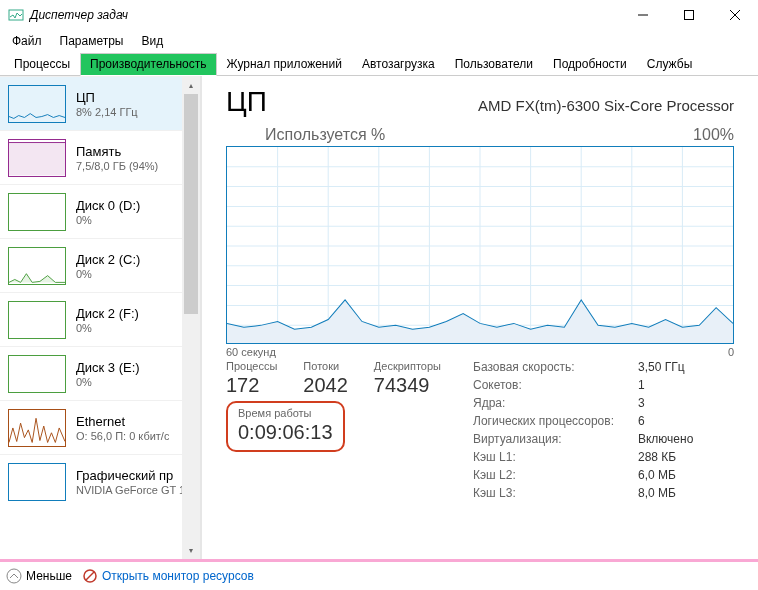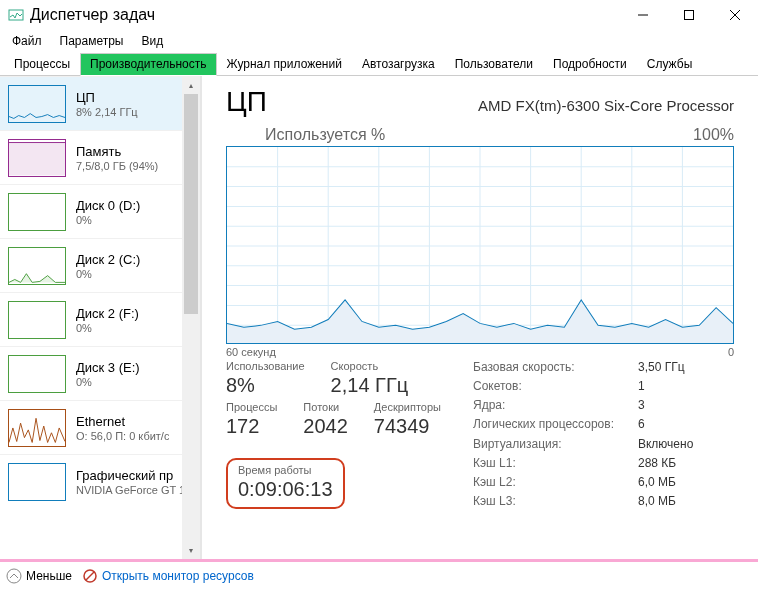--- a/index.html
+++ b/index.html
@@ -1,19 +1,19 @@
 <!DOCTYPE html>
 <html><head>
 <meta charset="utf-8">
 <style>
 * { box-sizing: border-box; margin: 0; padding: 0; font-family: 'Segoe UI', Tahoma, sans-serif; }
 body { width: 758px; height: 590px; background: #fff; font-size: 12px; color: #000; overflow: hidden; }
 .titlebar { display: flex; align-items: center; height: 30px; padding-left: 8px; }
 .titlebar-icon { width: 16px; height: 16px; margin-right: 6px; }
-.titlebar-title { flex: 1; font-size: 16px; }
+.titlebar-title { flex: 1; font-size: 12px; font-style: italic; }
 .win-controls { display: flex; }
 .win-btn { width: 46px; height: 30px; display: flex; align-items: center; justify-content: center; font-size: 10px; font-family: "Segoe MDL2 Assets", sans-serif; }
 .menubar { display: flex; padding: 0 4px; height: 22px; align-items: center; gap: 2px; }
 .menu-item { padding: 2px 8px; font-size: 12px; }
 .tabbar { display: flex; border-bottom: 1px solid #ccc; padding-left: 4px; height: 24px; }
 .tab { padding: 3px 9px; font-size: 12px; border: 1px solid transparent; border-bottom: none; position: relative; top: 1px; }
 .tab.active { border-color: #ccc; background: #22c55e; border-bottom: 1px solid #fff; }
 .tab:not(.active) { border-top: 1px solid transparent; }
 .content { display: flex; height: 483px; }
 .sidebar { width: 202px; border-right: 2px solid #e6e6e6; overflow: hidden; position: relative; }
@@ -32,21 +32,21 @@
 .cpu-model { font-size: 15px; color: #333; }
 .chart-labels { display: flex; justify-content: space-between; font-size: 16px; color: #666; margin-bottom: 2px; padding-left: 39px; }
 .main-chart { border: 1px solid #117dbb; height: 198px; background: #fff; position: relative; margin-bottom: 2px; }
 .chart-bot-labels { display: flex; justify-content: space-between; font-size: 11px; color: #666; margin-bottom: 2px; }
 .stats { display: flex; gap: 20px; }
 .stats-left { display: flex; flex-direction: column; gap: 4px; }
 .stats-left-row { display: flex; gap: 26px; }
 .stat-block { display: flex; flex-direction: column; gap: 2px; }
 .stat-label { font-size: 11px; color: #666; }
 .stat-value { font-size: 20px; color: #333; }
-.uptime-box { border: 2.5px solid #d13d1e; border-radius: 10px; padding: 4px 10px 6px 10px; display: inline-flex; flex-direction: column; gap: 2px; margin-top: 16px; align-self: flex-start; }
+.uptime-box { border: 2.5px solid #d13d1e; border-radius: 10px; padding: 4px 10px 6px 10px; display: inline-flex; flex-direction: column; gap: 2px; margin-top: 0; align-self: flex-start; }
 .stats-right { display: grid; grid-template-columns: auto auto; gap: 4px 24px; font-size: 12px; margin-left: 12px; }
 .stats-right .label { color: #666; }
 .stats-right .value { color: #333; }
 .footer { display: flex; align-items: center; height: 30px; padding: 0 6px; border-top: 3px solid #f9a8d4; gap: 10px; }
 .less-btn { display: flex; align-items: center; gap: 4px; font-size: 12px; }
 .monitor-link { display: flex; align-items: center; gap: 4px; color: #0066cc; font-size: 12px; }
 .mini-line { position: absolute; bottom: 0; left: 0; width: 100%; }
 svg { display: block; }
 </style>
 </head>
@@ -215,30 +215,20 @@
     </div>
     <div class="chart-bot-labels">
       <span>60 секунд</span>
       <span>0</span>
     </div>
 
     <div class="stats">
       <div class="stats-left">
         <div class="stats-left-row">
           <div class="stat-block">
-            <span class="stat-label">Использование</span>
-            <span class="stat-value">8%</span>
-          </div>
-          <div class="stat-block">
-            <span class="stat-label">Скорость</span>
-            <span class="stat-value">2,14 ГГц</span>
-          </div>
-        </div>
-        <div class="stats-left-row">
-          <div class="stat-block">
             <span class="stat-label">Процессы</span>
             <span class="stat-value">172</span>
           </div>
           <div class="stat-block">
             <span class="stat-label">Потоки</span>
             <span class="stat-value">2042</span>
           </div>
           <div class="stat-block">
             <span class="stat-label">Дескрипторы</span>
             <span class="stat-value">74349</span>

